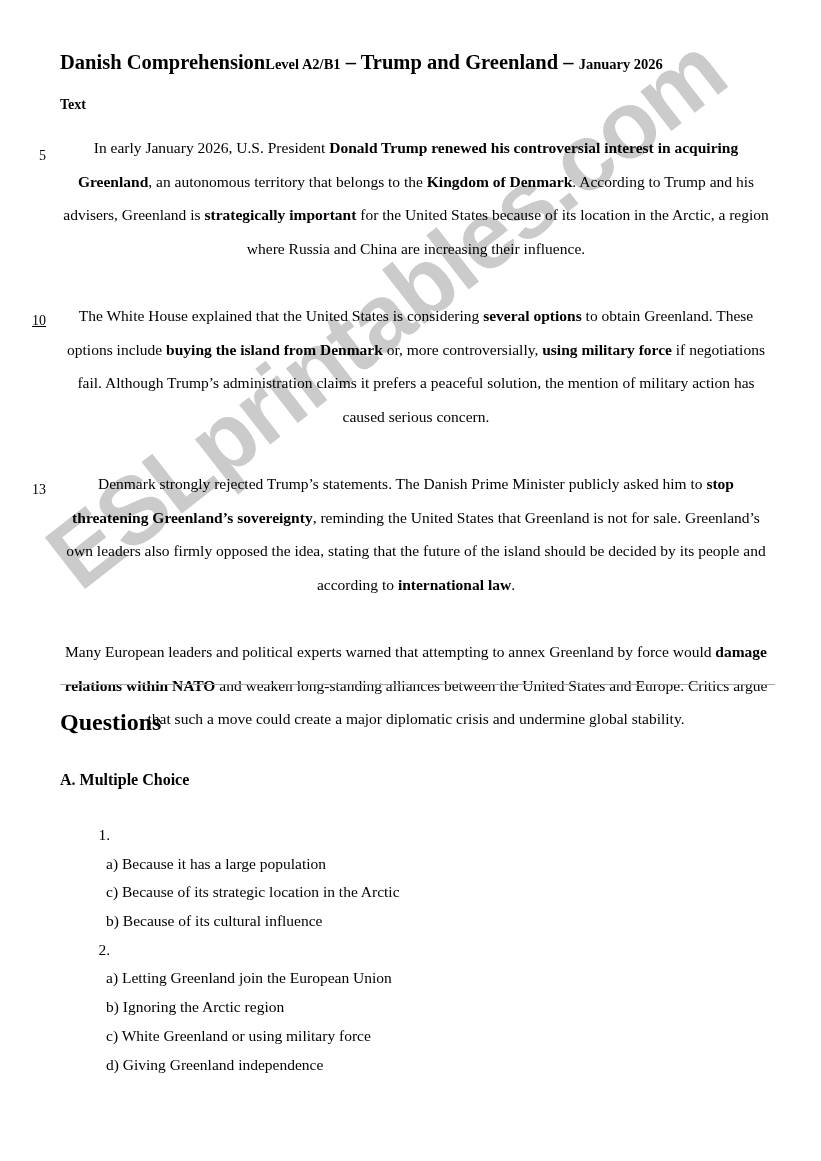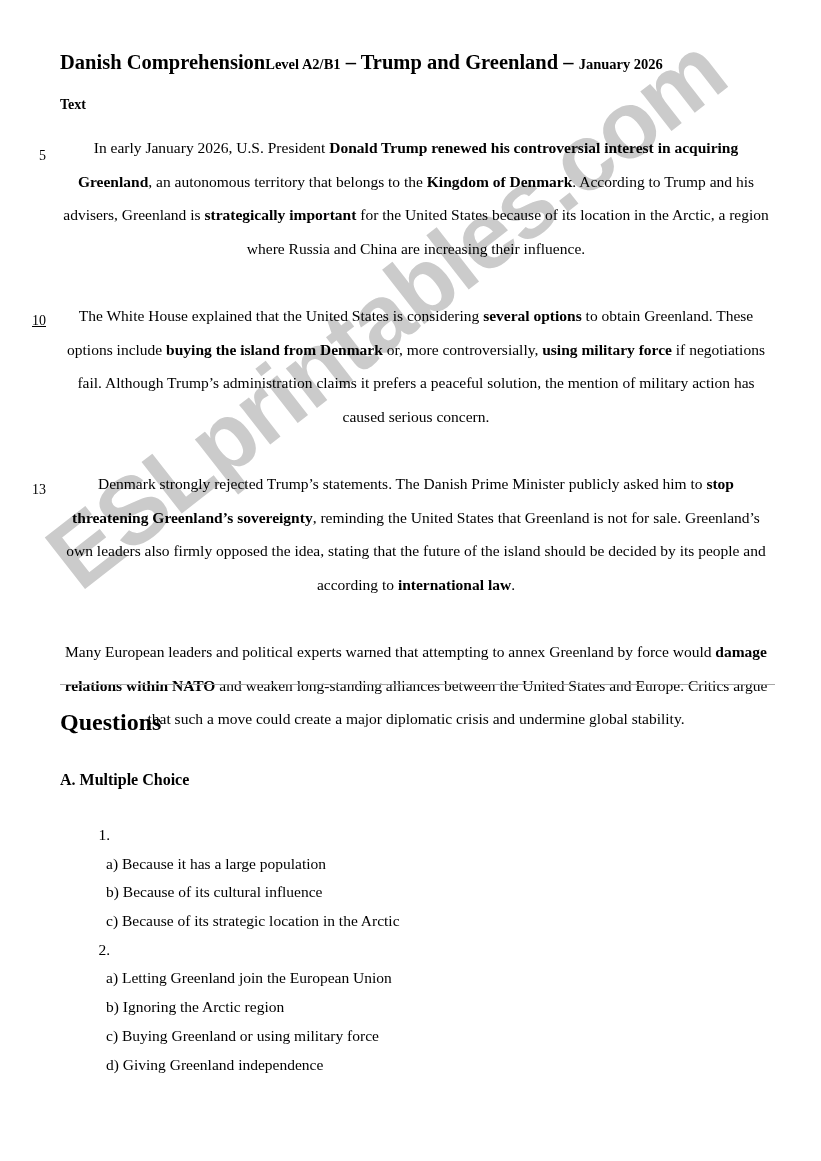--- a/index.html
+++ b/index.html
@@ -195,28 +195,28 @@
     <div class="questions-title">Questions</div>
 
     <div class="subsection-a">A. Multiple Choice</div>
 
     <div class="mc-list" id="mc-list">
         <div class="mc-item">
           <div class="q-row">
             <span class="q-num">1.</span>
           </div>
           <div class="opt-row">a) Because it has a large population</div>
+          <div class="opt-row">c) Because of its strategic location in the Arctic</div>
           <div class="opt-row">b) Because of its cultural influence</div>
-          <div class="opt-row">c) Because of its strategic location in the Arctic</div>
         </div>
         <div class="mc-item">
           <div class="q-row">
             <span class="q-num">2.</span>
           </div>
           <div class="opt-row">a) Letting Greenland join the European Union</div>
           <div class="opt-row">b) Ignoring the Arctic region</div>
-          <div class="opt-row">c) Buying Greenland or using military force</div>
+          <div class="opt-row">c) White Greenland or using military force</div>
           <div class="opt-row">d) Giving Greenland independence</div>
         </div>
       </div>
 
   </div>
 </div>
 
 </body></html>

